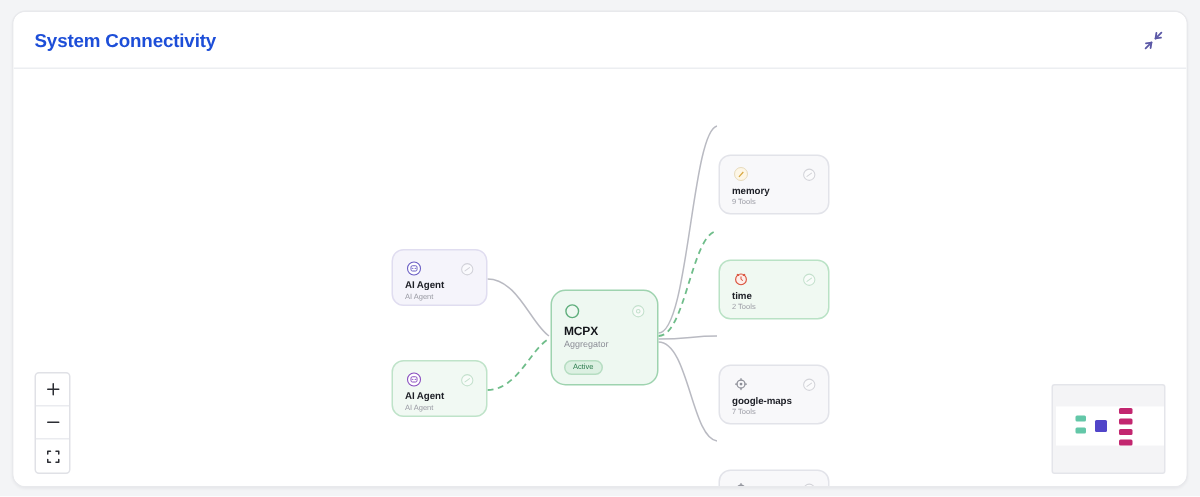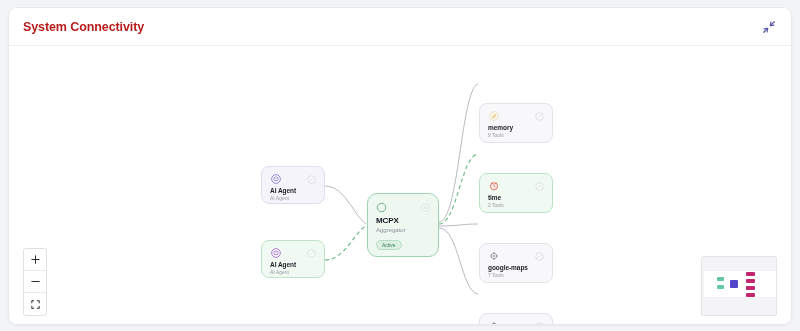--- a/index.html
+++ b/index.html
@@ -29,21 +29,21 @@
     height: 38px;
     border-bottom: 1px solid #eceef1;
     display: flex;
     align-items: center;
     padding: 0 14px;
     background: #ffffff;
   }
   .panel-title {
     font-size: 12.5px;
     font-weight: bold;
-    color: #b91c1c;
+    color: #1d4ed8;
     letter-spacing: -0.1px;
   }
   .header-actions {
     position: absolute;
     right: 12px; top: 50%;
     transform: translateY(-50%);
     display: flex; align-items: center;
   }
   .collapse-btn {
     width: 20px; height: 20px;

